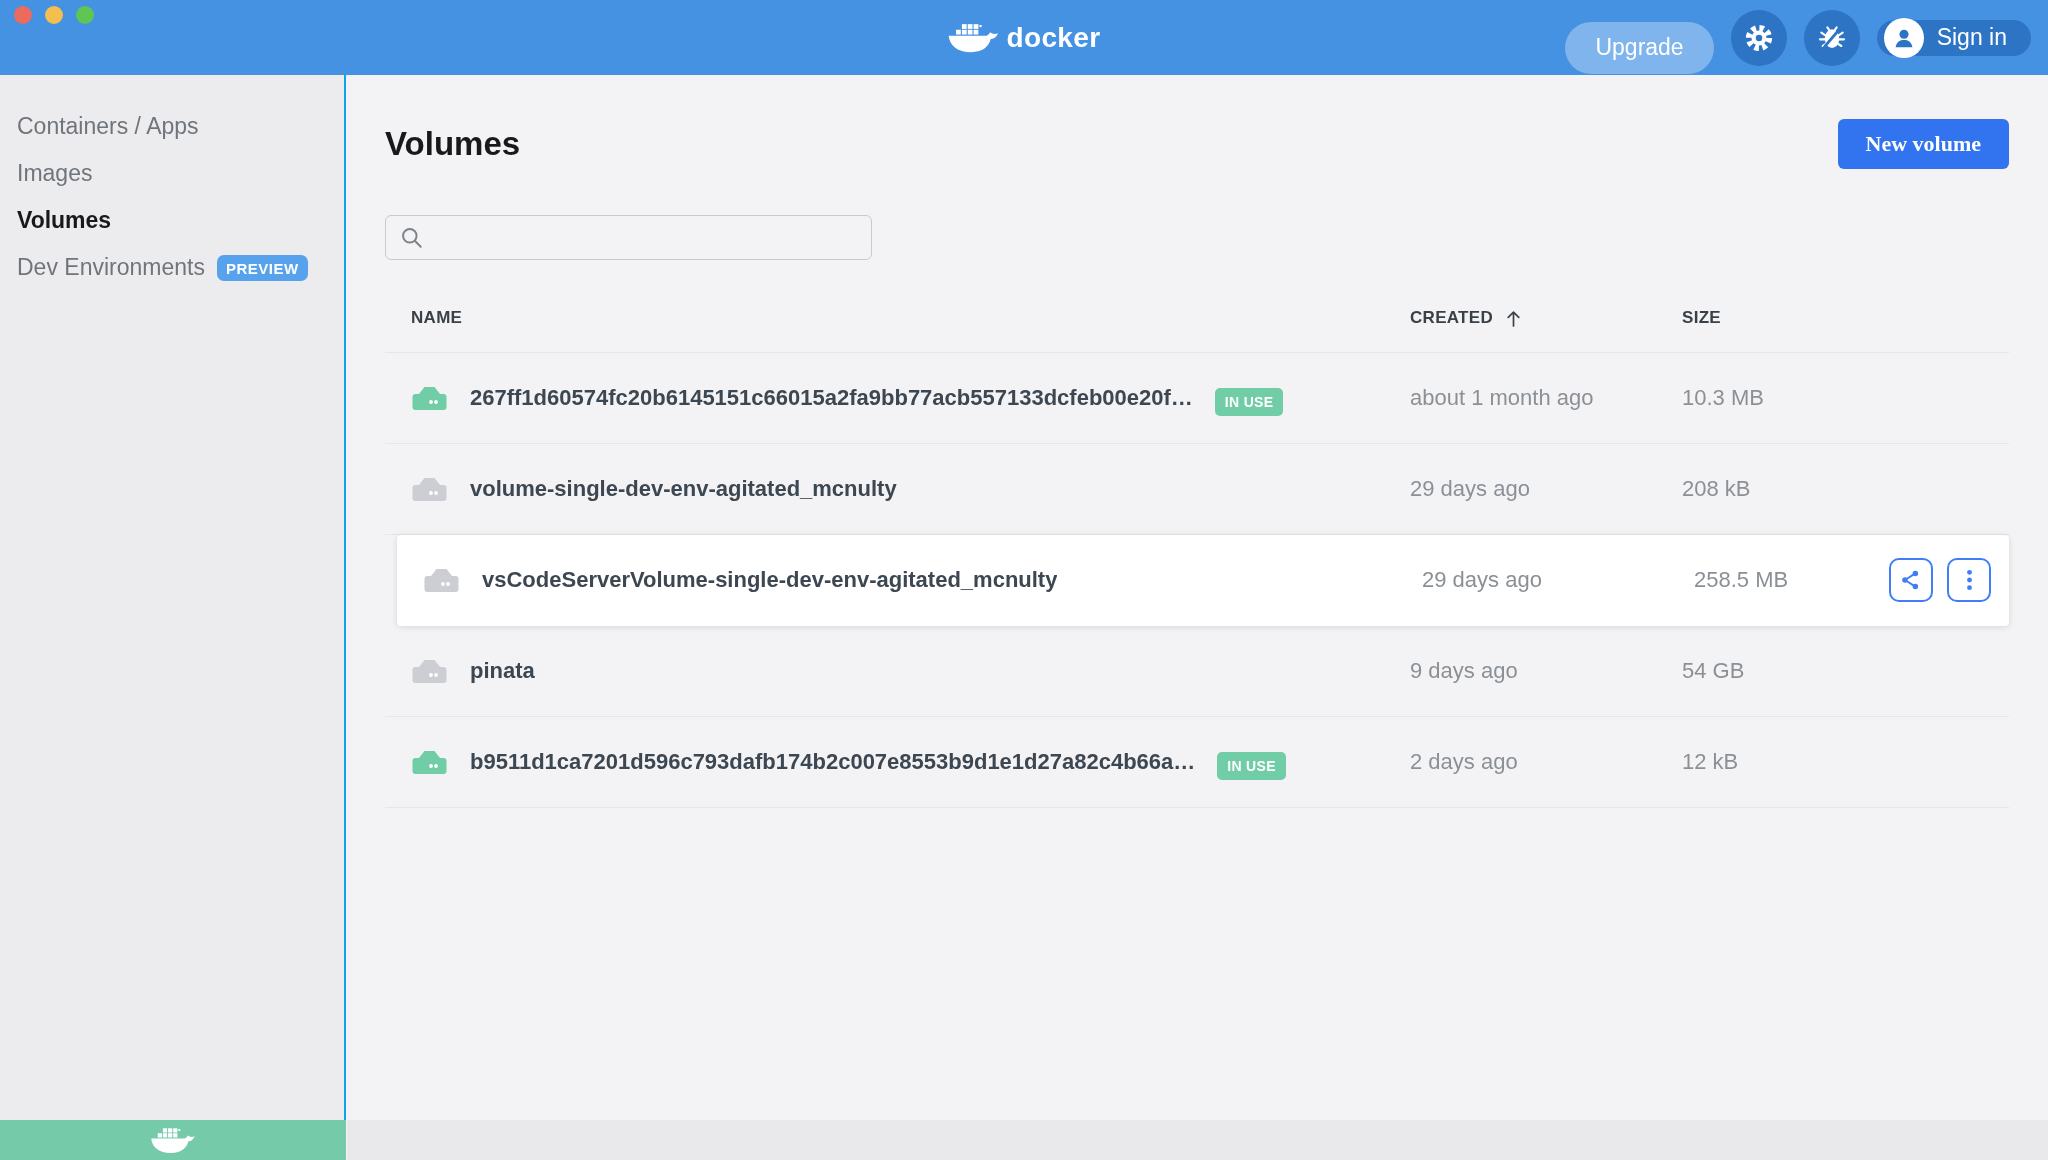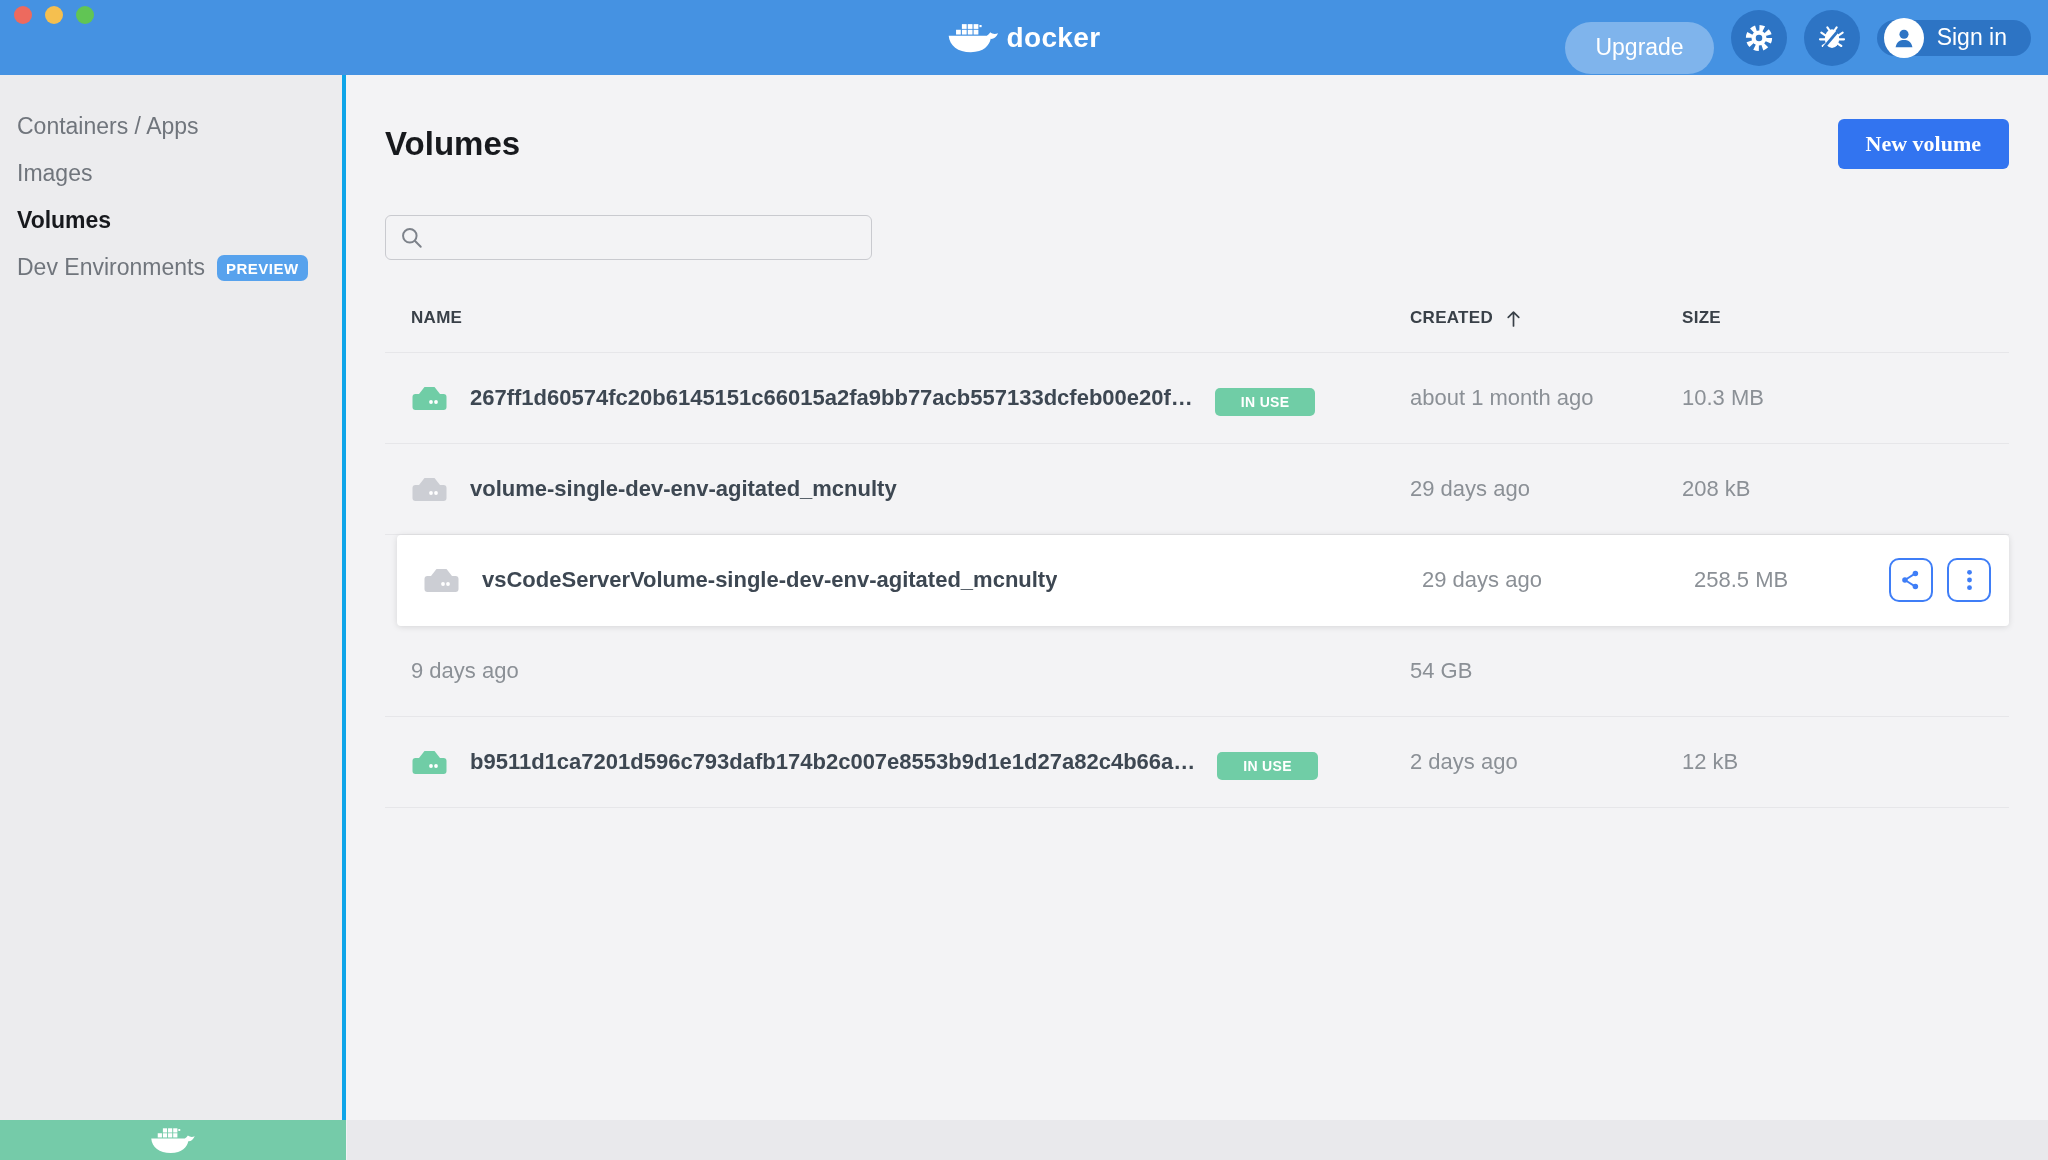--- a/index.html
+++ b/index.html
@@ -13,21 +13,21 @@
   .light { width:18px; height:18px; border-radius:50%; cursor:pointer; }
   .brand { position:absolute; left:50%; top:50%; transform:translate(-50%,-50%); display:flex; align-items:flex-end; gap:7px; color:#fff; }
   .brand-word { font-size:28px; font-weight:600; letter-spacing:0.4px; line-height:1; padding-bottom:3px; }
   .controls { position:absolute; right:17px; top:50%; transform:translateY(-50%); display:flex; align-items:center; gap:17px; }
   .pill-upgrade { height:52px; padding:0 30px; border-radius:26px; background:var(--upgrade-pill-blue,#7fb4ec); color:#fff; font-size:23px; border:none; cursor:pointer; font-family:inherit;margin-top:20px; }
   .circle-btn { width:56px; height:56px; border-radius:50%; background:var(--header-control-blue,#2d74c4); display:flex; align-items:center; justify-content:center; border:none; cursor:pointer; }
   .pill-signin { height:36px; padding:0 24px 0 7px; border-radius:26px; background:var(--header-control-blue,#2d74c4); color:#fff; font-size:23px; display:flex; align-items:center; gap:13px; border:none; cursor:pointer; font-family:inherit; }
   .signin-avatar { width:40px; height:40px; border-radius:50%; background:#fff; display:flex; align-items:center; justify-content:center; }
 
   
-  .sidebar { position:absolute; top:75px; left:0; width:346px; bottom:40px; background:#ececee; border-right:4px solid #0ea5e9; padding-top:28px; }
+  .sidebar { position:absolute; top:75px; left:0; width:346px; bottom:40px; background:#ececee; border-right:2px solid #0ea5e9; padding-top:28px; }
   .side-item { height:47px; display:flex; align-items:center; padding-left:17px; font-size:23px; color:#70757c; gap:12px; cursor:pointer; white-space:nowrap; }
   .side-item.active { color:#17191d; font-weight:700; }
   .preview-badge { background:var(--preview-badge-blue,#57a2ed); color:#fff; font-size:15px; font-weight:700; padding:5px 9px 4px; border-radius:7px; letter-spacing:0.5px; }
   .side-footer { position:absolute; left:0; bottom:0; width:346px; height:40px; background:var(--footer-green,#75cba9); display:flex; align-items:center; justify-content:center; }
   .main-footer { position:absolute; left:347px; right:0; bottom:0; height:40px; background:#e9e9ec; }
 
   
   .main { position:absolute; top:75px; left:347px; right:0; bottom:40px; background:#f3f3f5; }
   .title-row { margin:44px 39px 0 38px; display:flex; justify-content:space-between; align-items:center; }
   .page-title { font-size:33px; font-weight:700; color:#17191d; }
@@ -40,21 +40,21 @@
   .table { margin:24px 39px 0 38px; }
   .cols { display:grid; grid-template-columns:999px 272px 330px 1fr; padding-left:26px; align-items:center; }
   .thead { height:69px; border-bottom:1px solid #e6e6e9; font-size:17px; font-weight:700; color:#394048; letter-spacing:0.3px; }
   .col-created-head { display:flex; align-items:flex-end; gap:13px; }
   .row { height:91px; border-bottom:1px solid #e6e6e9; position:relative; cursor:pointer; }
   .row .c1 { display:flex; align-items:center; gap:22px; min-width:0; padding-right:20px; }
   .vol-icon { flex:0 0 auto; display:flex; }
   .vol-icon.green { color:var(--in-use-green,#70cda6); }
   .vol-icon.gray { color:#ccced4; }
   .vol-name { font-size:22px; font-weight:600; color:#3d4752; white-space:nowrap; overflow:hidden; }
-  .badge { background:var(--in-use-green,#70cda6); color:#fff; font-size:14px; font-weight:700; padding:6px 26px; border-radius:5px; letter-spacing:0.3px; flex:0 0 auto;margin-top:8px; }
+  .badge { background:var(--in-use-green,#70cda6); color:#fff; font-size:14px; font-weight:700; padding:6px 10px; border-radius:5px; letter-spacing:0.3px; flex:0 0 auto;margin-top:8px; }
   .cell { font-size:22px; color:#8b9096; }
   .row.hover { background:#fff; border-bottom-color:transparent; border-radius:4px; box-shadow:0 1px 6px rgba(0,0,0,0.12); z-index:2;margin-left:12px; }
   .actions { position:absolute; right:18px; top:50%; transform:translateY(-50%); display:flex; gap:14px; }
   .action-btn { width:44px; height:44px; border:2px solid var(--hover-action-blue,#3f7ef7); border-radius:10px; background:#fff; display:flex; align-items:center; justify-content:center; cursor:pointer; }
 </style>
 </head>
 <body>
 
 <svg width="0" height="0" style="position:absolute">
   <symbol id="whale" viewBox="0 0 120 76">
@@ -241,20 +241,32 @@
       <button class="action-btn">
         <svg width="7" height="22" viewBox="0 0 6 20">
           <circle cx="3" cy="3" r="2.2" fill="var(--hover-action-blue,#3f7ef7)"></circle>
           <circle cx="3" cy="10" r="2.2" fill="var(--hover-action-blue,#3f7ef7)"></circle>
           <circle cx="3" cy="17" r="2.2" fill="var(--hover-action-blue,#3f7ef7)"></circle>
         </svg>
       </button>
     </div>
   </div>
         <div class="cols row">
+    <div class="c1">
+      <span class="vol-icon gray">
+        <svg width="37" height="28" viewBox="0 0 37 28" fill="currentColor">
+          <path d="M8,10 L13.5,3 L23.5,3 L29,10 Z"></path>
+          <rect x="1.5" y="10" width="34" height="16" rx="3"></rect>
+          <circle cx="20" cy="18" r="1.9" fill="#fff"></circle>
+          <circle cx="25" cy="18" r="1.9" fill="#fff"></circle>
+        </svg>
+      </span>
+      <span class="vol-name">pinata</span>
+
+    </div>
     <div class="cell">9 days ago</div>
     <div class="cell">54 GB</div>
     <div></div>
 
   </div>
         <div class="cols row">
     <div class="c1">
       <span class="vol-icon green">
         <svg width="37" height="28" viewBox="0 0 37 28" fill="currentColor">
           <path d="M8,10 L13.5,3 L23.5,3 L29,10 Z"></path>

